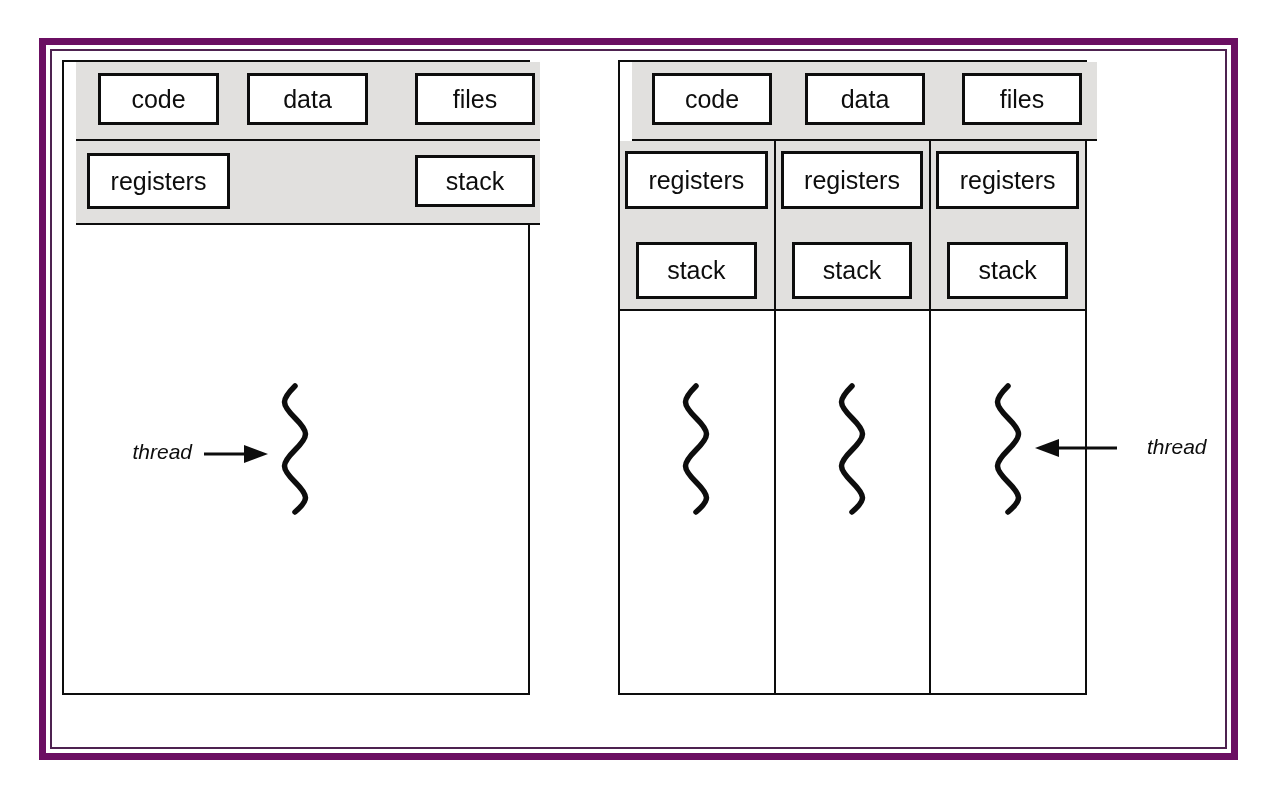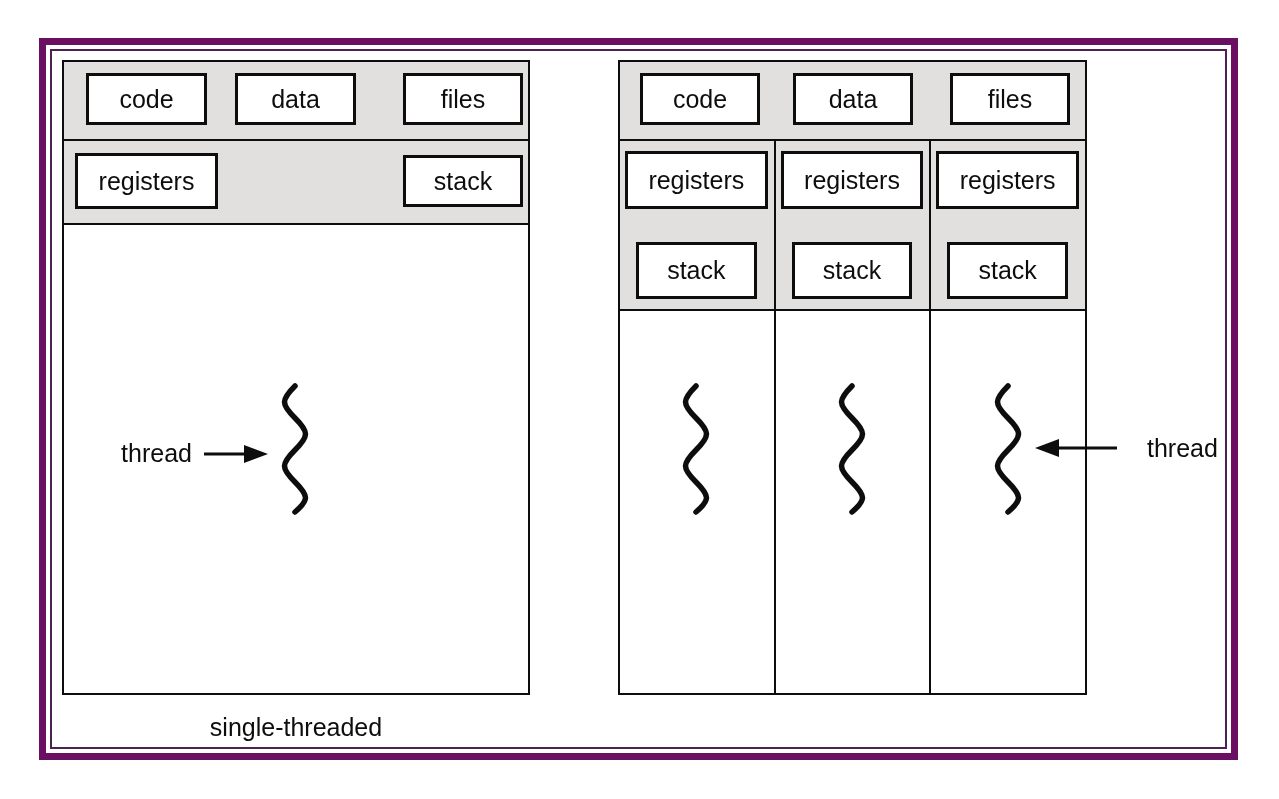--- a/index.html
+++ b/index.html
@@ -4,21 +4,21 @@
 <style>
   html,body{margin:0;padding:0;background:#ffffff;}
   .canvas{position:relative;width:1279px;height:799px;background:#ffffff;overflow:hidden;
           font-family:"Liberation Sans",sans-serif;color:#0d0d0d;}
   .frame{position:absolute;left:39px;top:38px;width:1199px;height:722px;box-sizing:border-box;
          border:7px solid #6b0f62;padding:4px;}
   .frame-inner{width:100%;height:100%;box-sizing:border-box;border:2px solid #4e2250;}
   .pbox{position:absolute;top:60px;height:635px;box-sizing:border-box;border:2px solid #0d0d0d;background:#ffffff;}
   .pbox.left{left:62px;width:468px;}
   .pbox.right{left:618px;width:469px;}
-  .prow{position:absolute;left:0;width:100%;box-sizing:border-box;background:#e1e0de;border-bottom:2px solid #0d0d0d;}
+  .prow{position:absolute;left:12px;width:100%;box-sizing:border-box;background:#e1e0de;border-bottom:2px solid #0d0d0d;}
   .row1{top:0;height:79px;}
   .row2{top:79px;height:84px;}
   .sbox{position:absolute;box-sizing:border-box;border:3px solid #0d0d0d;background:#ffffff;
         display:flex;align-items:center;justify-content:center;font-size:25px;line-height:1;}
   
   .l-code{left:22px;top:11px;width:121px;height:52px;}
   .l-data{left:171px;top:11px;width:121px;height:52px;}
   .l-files{left:339px;top:11px;width:120px;height:52px;}
   
   .l-registers{left:11px;top:12px;width:143px;height:56px;}
@@ -31,21 +31,21 @@
   .rcols{position:absolute;left:0;top:79px;width:100%;height:552px;display:flex;}
   .rcol{flex:1 1 0;position:relative;background:#ffffff;}
   .rcol.divider{border-right:2px solid #0d0d0d;}
   .rcol-gray{position:absolute;left:0;top:0;width:100%;height:170px;box-sizing:border-box;
              background:#e1e0de;border-bottom:2px solid #0d0d0d;}
   .c-registers{left:5px;right:6px;top:10px;height:58px;}
   .c-stack{left:16px;right:17px;top:101px;height:57px;}
   .caption{position:absolute;top:714px;text-align:center;font-size:25px;line-height:1.1;}
   .caption.single{left:62px;width:468px;}
   .caption.multi{left:618px;width:469px;}
-  .thread-label{position:absolute;font-size:25px;line-height:1;white-space:nowrap;}
+  .thread-label{position:absolute;font-size:21px;line-height:1;white-space:nowrap;font-style:italic;}
   .thread-label.left{left:98px;top:441px;width:94px;text-align:right;}
   .thread-label.right{left:1147px;top:436px;}
   .overlay{position:absolute;left:0;top:0;width:1279px;height:799px;pointer-events:none;}
 </style>
 </head>
 <body>
 
 <div class="canvas">
 
   <div class="frame">
@@ -88,21 +88,20 @@
           <div class="sbox c-registers">registers</div>
           <div class="sbox c-stack">stack</div>
         </div>
       </div>
     </div>
   </div>
 
   <div class="thread-label left">thread</div>
   <div class="thread-label right">thread</div>
 
-  <div class="caption single">single-threaded</div>
 
   <svg class="overlay" viewBox="0 0 1279 799" xmlns="http://www.w3.org/2000/svg">
     <g transform="translate(275,386)">
       <path d="M 20 0 C 6 14 6 18 20 32 C 34 46 34 50 20 64 C 6 78 6 82 20 96 C 34 110 34 114 20 126" fill="none" stroke="#0d0d0d" stroke-width="5.5" stroke-linecap="round"></path>
     </g>
     <g transform="translate(676,386)">
       <path d="M 20 0 C 6 14 6 18 20 32 C 34 46 34 50 20 64 C 6 78 6 82 20 96 C 34 110 34 114 20 126" fill="none" stroke="#0d0d0d" stroke-width="5.5" stroke-linecap="round"></path>
     </g>
     <g transform="translate(832,386)">
       <path d="M 20 0 C 6 14 6 18 20 32 C 34 46 34 50 20 64 C 6 78 6 82 20 96 C 34 110 34 114 20 126" fill="none" stroke="#0d0d0d" stroke-width="5.5" stroke-linecap="round"></path>

